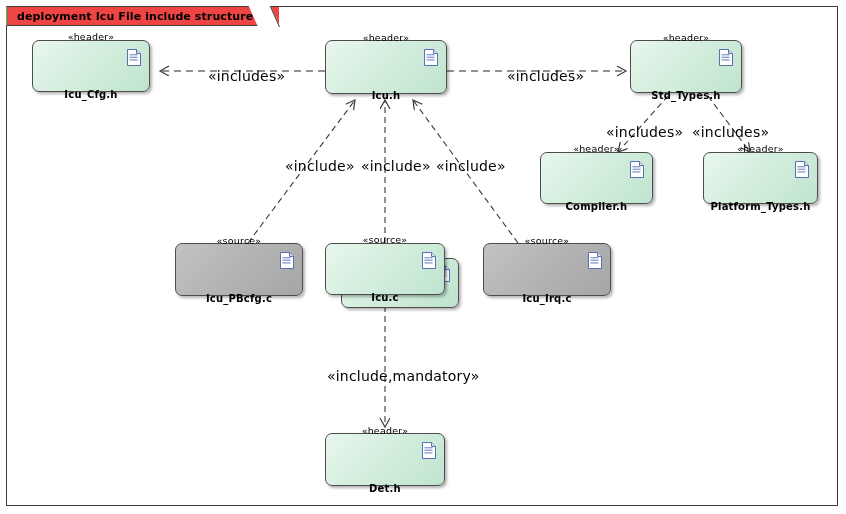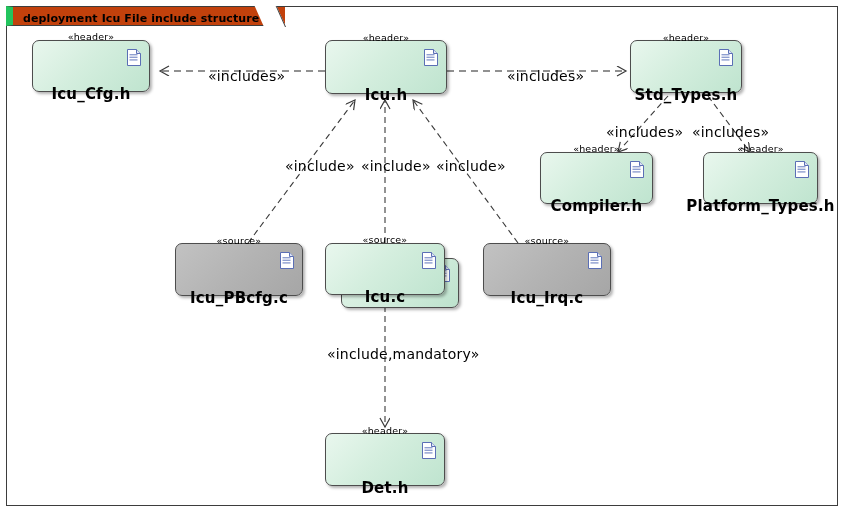--- a/index.html
+++ b/index.html
@@ -27,27 +27,27 @@
     background: #ffffff;
   }
 
   
   #frame-title-tab {
     position: absolute;
     left: 6px;
     top: 6px;
     height: 20px;
     box-sizing: border-box;
-    background: #c2410c;
+    background: #ef4444;
     border-top: 1px solid #3d3d3d;
-    border-left: 7px solid #22c55e;
+    border-left: 1px solid #22c55e;
     border-bottom: 1px solid #3d3d3d;
     padding: 0 26px 0 10px;
     display: flex;
-    align-items: flex-end;
+    align-items: center;
     z-index: 5;
   }
   #frame-title-tab::after {
     content: "";
     position: absolute;
     right: -1px;
     top: -1px;
     width: 22px;
     height: 21px;
     background: #ffffff;
@@ -99,21 +99,21 @@
     background: linear-gradient(135deg, #e9f7ee 0%, #d4eede 45%, #bfe4cf 100%);
   }
   .artifact-stereotype {
     font-size: 9.5px;
     color: #000000;
     line-height: 12px;
     letter-spacing: 0.2px;
     white-space: nowrap;
   }
   .artifact-name {
-    font-size: 15px;
+    font-size: 10px;
     font-weight: bold;
     color: #000000;
     line-height: 13px;
     letter-spacing: 0.2px;
     white-space: nowrap;
   }
   
   .artifact-stack-back {
     position: absolute;
     box-sizing: border-box;
@@ -205,21 +205,21 @@
 <div class="edge-label" style="left:606px; top:124px;">«includes»</div>
 
 <div class="edge-label" style="left:692px; top:124px;">«includes»</div>
 
 <div class="edge-label" style="left:285px; top:158px;">«include»</div>
 
 <div class="edge-label" style="left:361px; top:158px;">«include»</div>
 
 <div class="edge-label" style="left:436px; top:158px;">«include»</div>
 
-<div class="edge-label" style="left:327px; top:346px;">«include,mandatory»</div>
+<div class="edge-label" style="left:327px; top:368px;">«include,mandatory»</div>
 
 <div class="artifact header" style="left:32px; top:40px; width:118px; height:52px;">
   <svg class="doc-icon" viewBox="0 0 14 17">
     <path d="M0.5,0.5 H9.5 L13.5,4.5 V16.5 H0.5 Z" fill="#ffffff" stroke="#5b6fb5" stroke-width="1"></path>
     <path d="M9.5,0.5 V4.5 H13.5" fill="#dde3f4" stroke="#5b6fb5" stroke-width="1"></path>
     <rect x="2.5" y="5" width="8" height="1.4" fill="#8f9fd0"></rect>
     <rect x="2.5" y="7.6" width="8" height="1.4" fill="#8f9fd0"></rect>
     <rect x="2.5" y="10.2" width="8" height="1.4" fill="#8f9fd0"></rect>
   </svg>
   <div class="artifact-stereotype">«header»</div>

